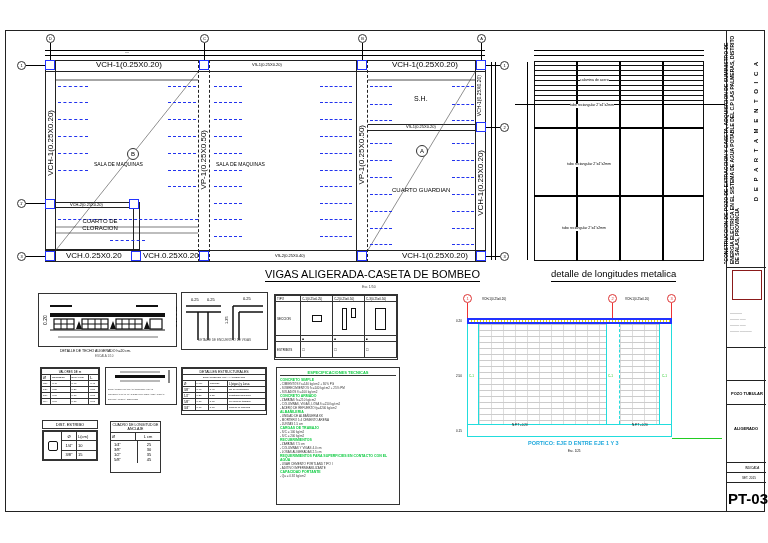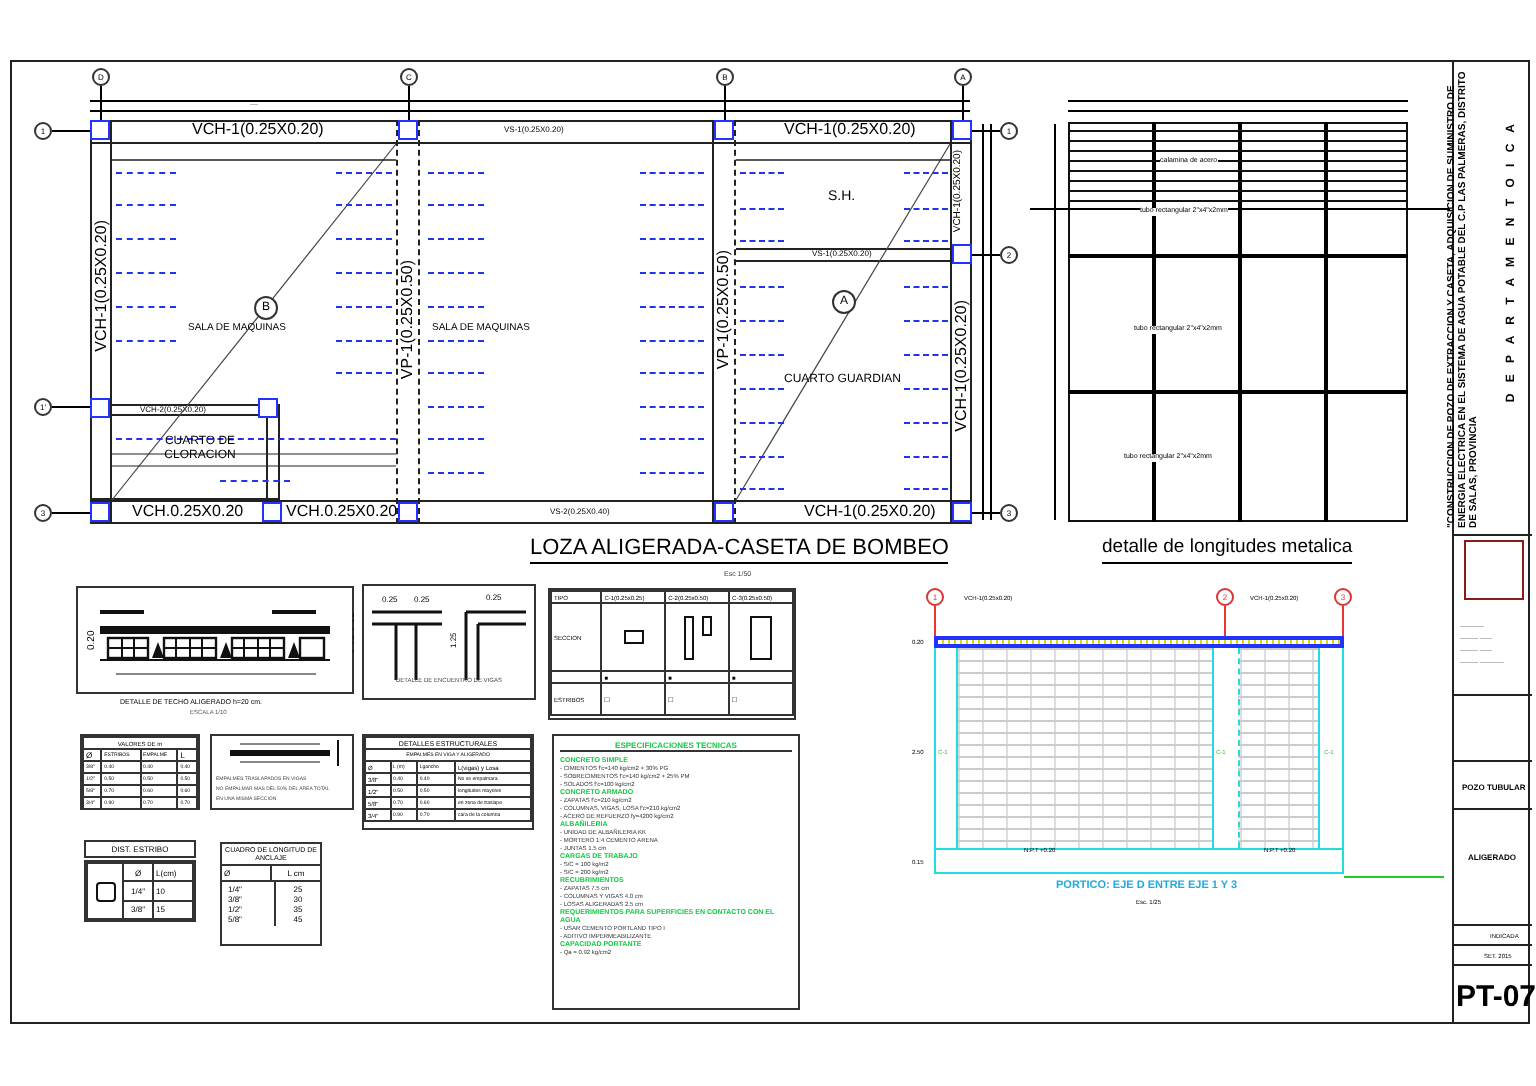--- a/index.html
+++ b/index.html
@@ -173,21 +173,21 @@
     <div class="dash" style="left:452px;top:244px;width:22px"></div>
 
   <div class="t" style="left:94px;top:162px;font-size:5px">SALA DE MAQUINAS</div>
   <div class="t" style="left:216px;top:162px;font-size:5px">SALA DE MAQUINAS</div>
   <div class="t" style="left:75px;top:218px;font-size:6px;width:50px;white-space:normal;text-align:center;line-height:1.2">CUARTO DE CLORACION</div>
   <div class="t" style="left:414px;top:95px;font-size:7px">S.H.</div>
   <div class="t" style="left:392px;top:187px;font-size:6px">CUARTO GUARDIAN</div>
   <div class="circ" style="left:127px;top:148px;width:12px;height:12px;line-height:11px;font-size:6px">B</div>
   <div class="circ" style="left:416px;top:145px;width:12px;height:12px;line-height:11px;font-size:6px">A</div>
 
-  <div class="t" style="left:265px;top:269px;font-size:11px;border-bottom:1px solid #000;padding-bottom:1px">LOZA ALIGERADA-CASETA DE BOMBEO</div>
+  <div class="t" style="left:265px;top:269px;font-size:11px;border-bottom:1px solid #000;padding-bottom:1px">VIGAS ALIGERADA-CASETA DE BOMBEO</div>
   <div class="t" style="left:362px;top:286px;font-size:3.5px;color:#444">Esc 1/50</div>
 </div>
 
 <div>
   <div class="abs bl" style="left:534px;top:50px;width:170px;height:1px"></div>
   <div class="abs bl" style="left:534px;top:55px;width:170px;height:1px"></div>
   <div class="abs" style="left:534px;top:61px;width:170px;height:200px;border:1.5px solid #111"></div>
   <div class="abs bl" style="left:576px;top:61px;width:2px;height:200px"></div>
   <div class="abs bl" style="left:619px;top:61px;width:2px;height:200px"></div>
   <div class="abs bl" style="left:662px;top:61px;width:2px;height:200px"></div>
@@ -511,14 +511,14 @@
   <div class="abs" style="left:726px;top:347px;width:40px;height:1px;background:#222"></div>
   <div class="abs" style="left:726px;top:380px;width:40px;height:1px;background:#222"></div>
   <div class="t" style="left:731px;top:392px;font-size:4px;font-weight:bold">POZO TUBULAR</div>
   <div class="abs" style="left:726px;top:404px;width:40px;height:1px;background:#222"></div>
   <div class="t" style="left:734px;top:427px;font-size:4px;font-weight:bold">ALIGERADO</div>
   <div class="abs" style="left:726px;top:462px;width:40px;height:1px;background:#222"></div>
   <div class="t" style="left:745px;top:467px;font-size:3px">INDICADA</div>
   <div class="abs" style="left:726px;top:472px;width:40px;height:1px;background:#222"></div>
   <div class="t" style="left:742px;top:477px;font-size:3px">SET. 2015</div>
   <div class="abs" style="left:726px;top:482px;width:40px;height:1px;background:#222"></div>
-  <div class="t" style="left:728px;top:491px;font-size:15px;font-weight:bold">PT-07</div>
+  <div class="t" style="left:728px;top:491px;font-size:15px;font-weight:bold">PT-03</div>
 </div>
 
 </body></html>

